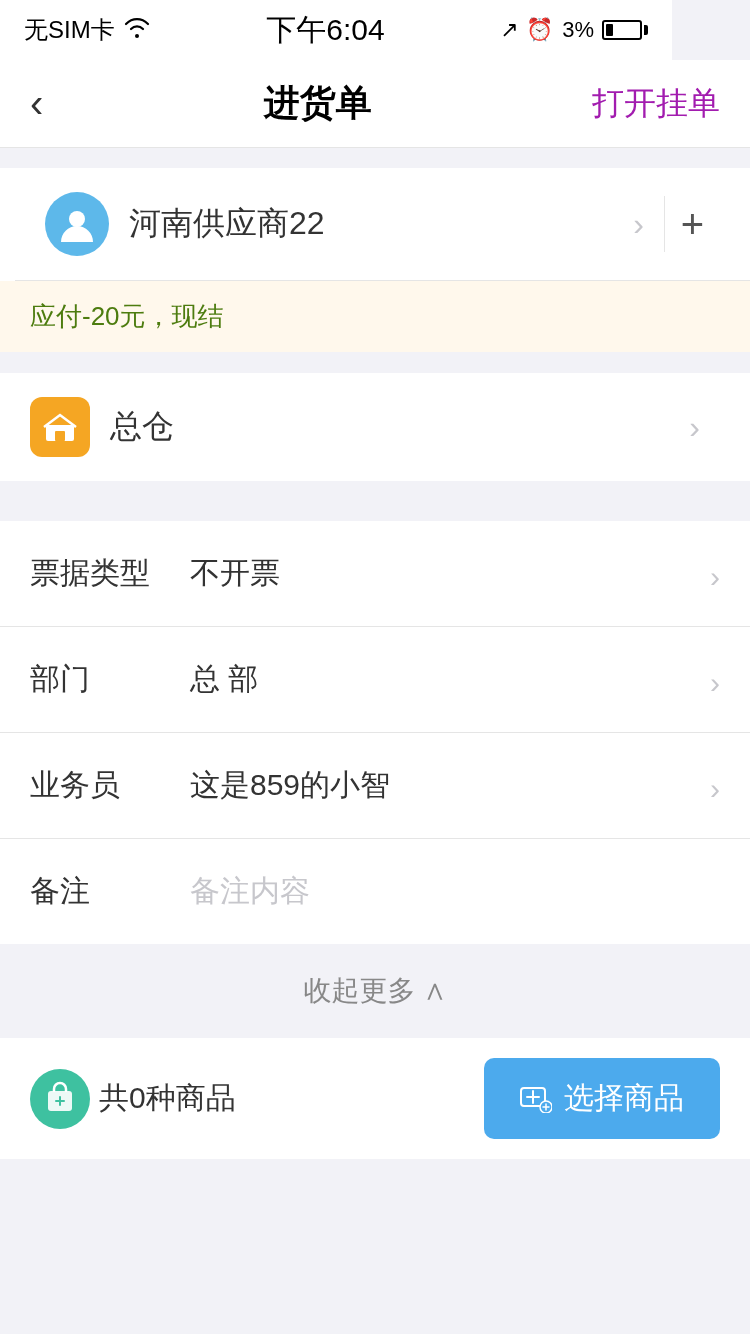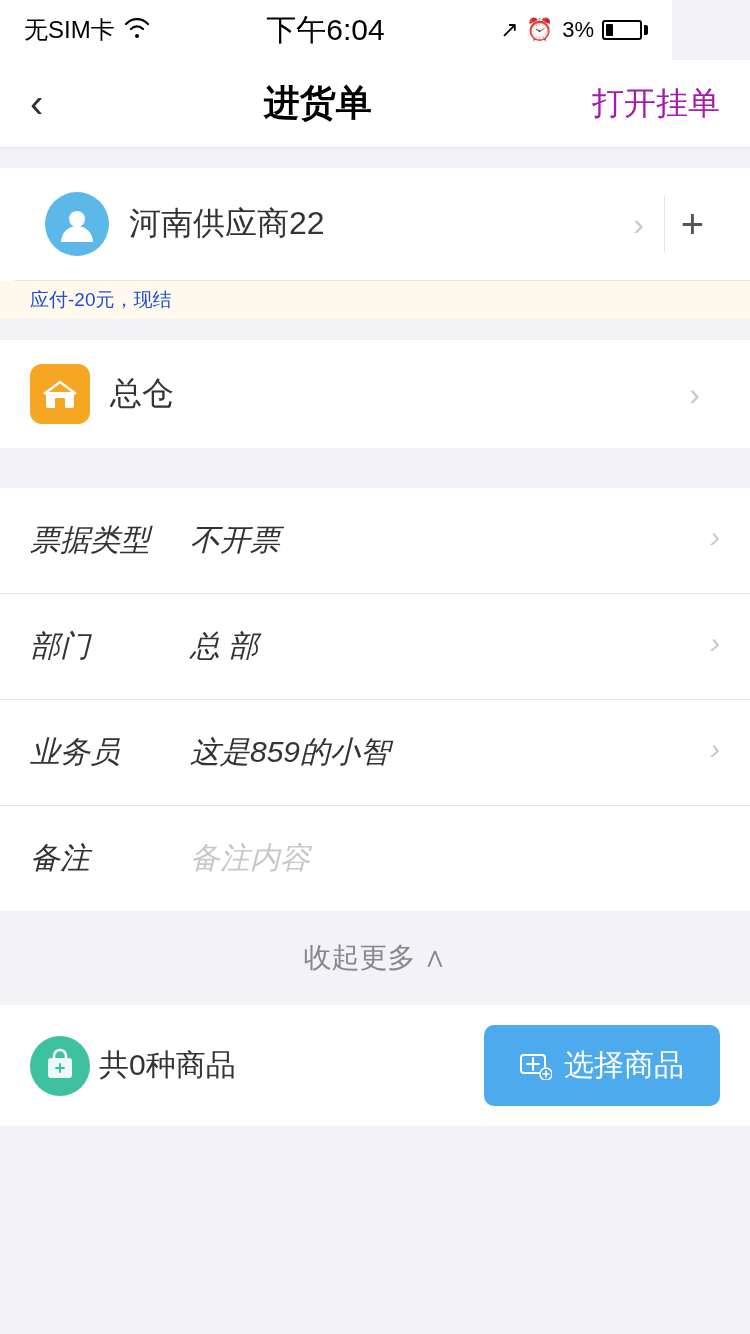--- a/index.html
+++ b/index.html
@@ -94,23 +94,23 @@
       align-items: center;
       justify-content: center;
       font-size: 40px;
       color: #555;
       cursor: pointer;
     }
 
     
     .notice-bar {
       background: #fff8ec;
-      padding: 6px 30px;
-      font-size: 19px;
-      color: #1d4ed8;
+      padding: 18px 30px;
+      font-size: 26px;
+      color: #4d7c0f;
       border-bottom: 1px solid #f2f2f7;
     }
 
     
     .warehouse-row {
       display: flex;
       align-items: center;
       padding: 24px 30px;
       background: #fff;
       cursor: pointer;
@@ -133,27 +133,26 @@
       color: #333;
     }
 
     
     .form-section {
       background: #fff;
       margin-top: 20px;
     }
     .form-row {
       display: flex;
-      align-items: flex-start;
+      align-items: flex-end;
       padding: 32px 30px;
       border-bottom: 1px solid #e5e5e5;
       background: #fff;
       cursor: pointer;
       min-height: 100px;
-      font-style: italic;
     }
     .form-row:last-child {
       border-bottom: none;
     }
     .form-label {
       font-size: 30px;
       color: #333;
       width: 140px;
       flex-shrink: 0;
     }

